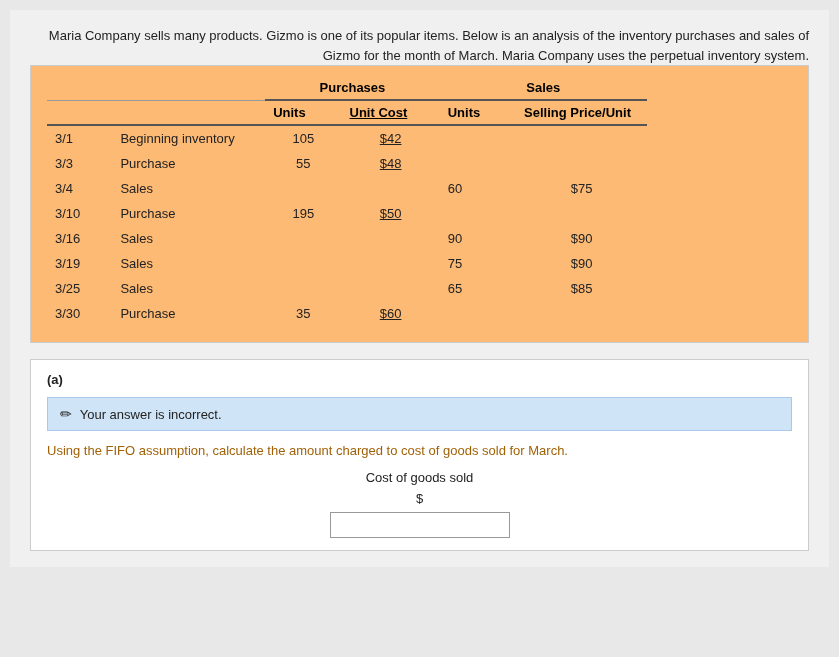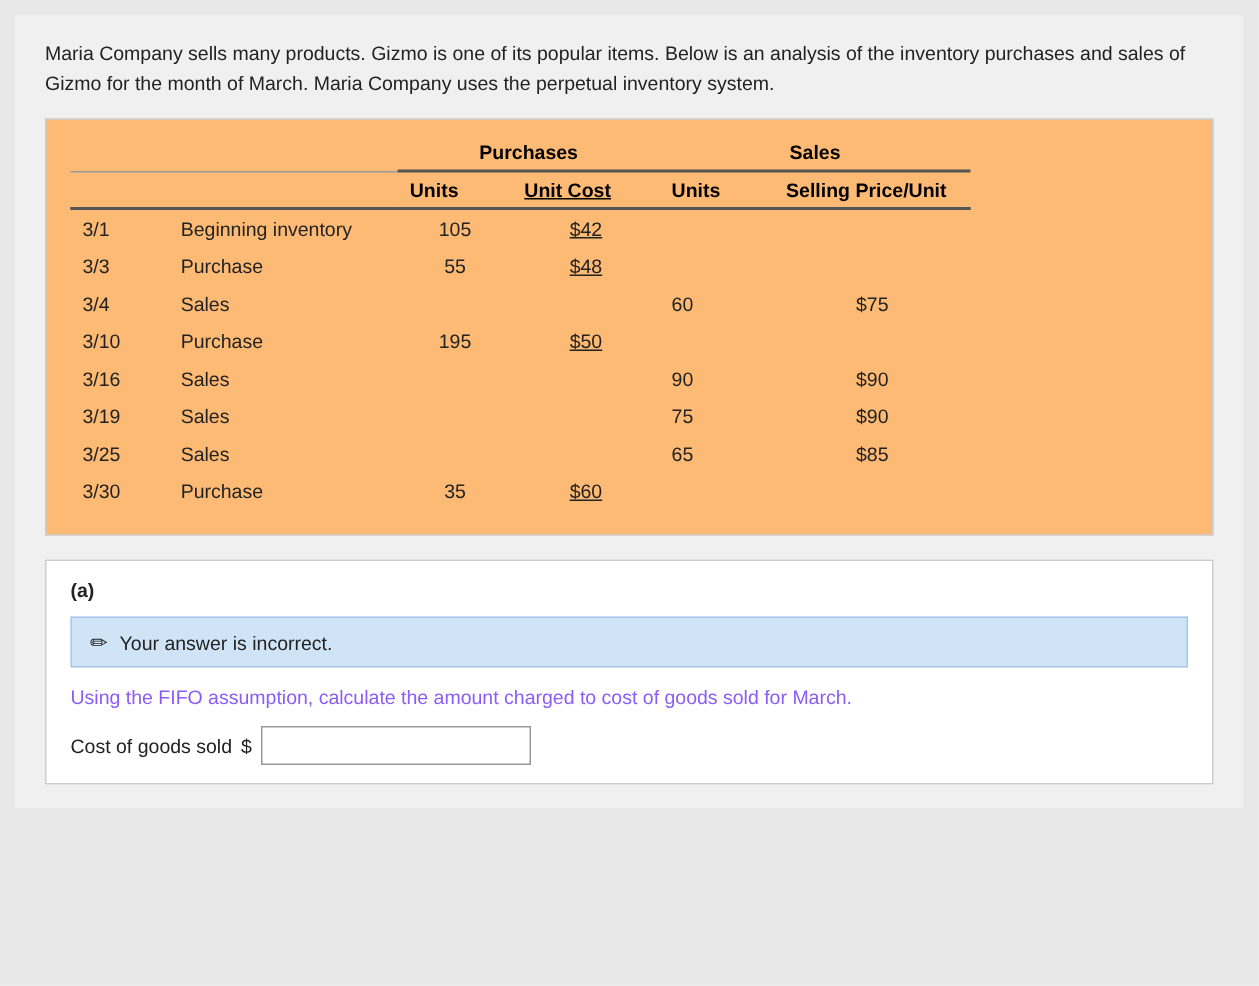--- a/index.html
+++ b/index.html
@@ -23,21 +23,21 @@
     .page-container {
       background: #f0f0f0;
       width: 819px;
       padding: 16px 20px;
     }
 
     .intro-text {
       font-size: 13px;
       color: #222;
       line-height: 1.5;
-      margin-bottom: 14px;
+      text-align: right;
     }
 
     .table-wrapper {
       background: #fdba74;
       border: 1px solid #ccc;
       padding: 10px 16px 16px 16px;
       margin-bottom: 16px;
     }
 
     table {
@@ -105,28 +105,29 @@
       font-size: 13px;
       color: #222;
     }
 
     .pencil-icon {
       font-size: 14px;
     }
 
     .fifo-question {
       font-size: 13px;
-      color: #8b5cf6;
+      color: #a16207;
       margin-bottom: 12px;
     }
 
     .cost-of-goods-row {
       display: flex;
       align-items: center;
       gap: 6px;
+      flex-direction: column;
     }
 
     .cost-label {
       font-size: 13px;
       color: #222;
     }
 
     .dollar-sign {
       font-size: 13px;
       color: #222;

